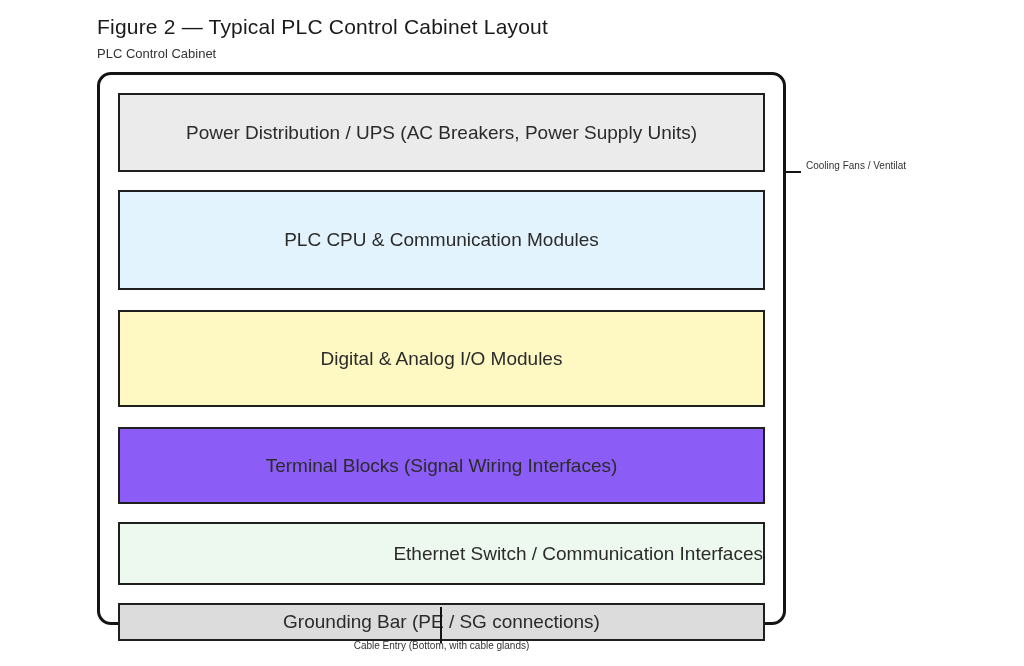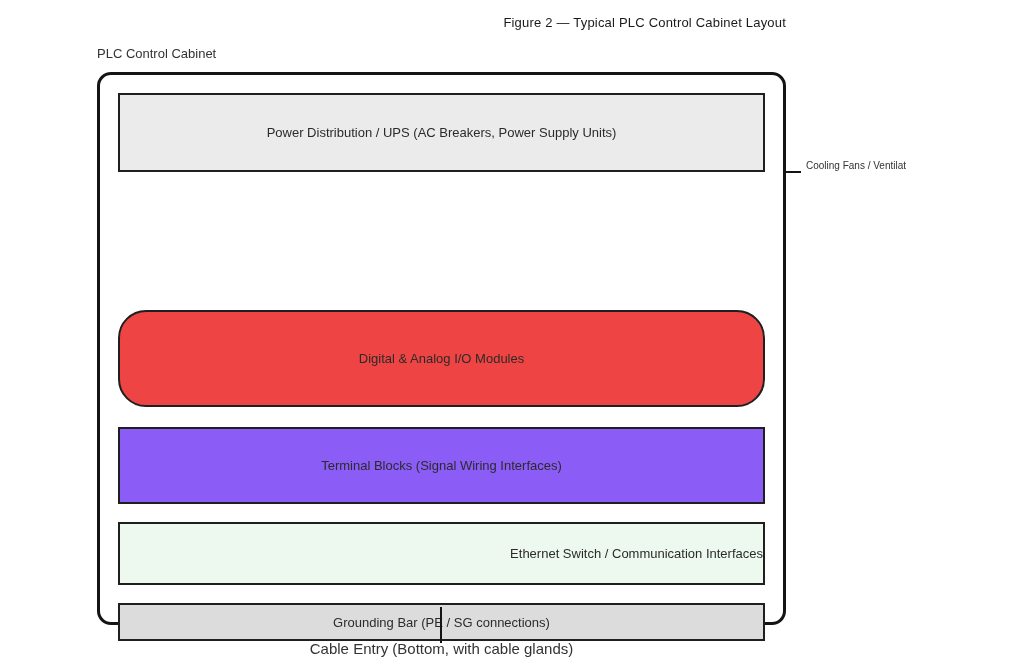--- a/index.html
+++ b/index.html
@@ -8,22 +8,22 @@
     position: relative;
     width: 1024px;
     height: 666px;
     background: #ffffff;
     font-family: "Liberation Sans", sans-serif;
     overflow: hidden;
   }
   .figure-title {
     position: absolute;
     left: 97px; top: 15px; width: 689px;
-    text-align: right;
-    font-size: 13px;
+    text-align: left;
+    font-size: 21px;
     color: #1a1a1a;
     letter-spacing: 0.2px;
   }
   .cabinet-title {
     position: absolute;
     left: 97px; top: 46px; width: 689px;
     text-align: left;
     font-size: 13px;
     color: #333333;
   }
@@ -39,21 +39,21 @@
     position: absolute;
     left: 118px;
     width: 647px;
     border: 2px solid #1f1f1f;
     display: flex;
     align-items: center;
     justify-content: center;
     z-index: 1;
   }
   .module-label {
-    font-size: 13px;
+    font-size: 19px;
     color: #2b2b2b;
     text-align: center;
   }
   .m1 { top: 93px;  height: 79px;  }
   .m2 { top: 190px; height: 100px; }
   .m3 { top: 310px; height: 97px;  }
   .m4 { top: 427px; height: 77px;  }
   .m5 { top: 522px; height: 63px;  }
   .gbar { top: 603px; height: 38px; z-index: 2; }
   .cooling-line {
@@ -73,41 +73,44 @@
     position: absolute;
     left: 440px; top: 607px;
     width: 2px; height: 36px;
     background: #141414;
     z-index: 3;
   }
   .cable-label {
     position: absolute;
     left: 97px; top: 640px; width: 689px;
     text-align: center;
-    font-size: 15px;
+    font-size: 10px;
     color: #333333;
     z-index: 1;
   }
 </style>
 </head>
 <body>
 
 <div class="page">
 
   <div class="figure-title">Figure 2 — Typical PLC Control Cabinet Layout</div>
   <div class="cabinet-title">PLC Control Cabinet</div>
 
   <div class="cabinet"></div>
 
   <div class="module m1" style="background: rgb(235, 235, 235);">
     <span class="module-label">Power Distribution / UPS (AC Breakers, Power Supply Units)</span>
   </div>
 
+  <div class="module m2" style="background: rgb(227, 243, 253);">
+    <span class="module-label">PLC CPU &amp; Communication Modules</span>
+  </div>
 
-  <div class="module m3" style="background: #ef4444; border-radius: 28px;">
+  <div class="module m3" style="background: #fef9c3;">
     <span class="module-label">Digital &amp; Analog I/O Modules</span>
   </div>
 
   <div class="module m4" style="background: #8b5cf6;">
     <span class="module-label">Terminal Blocks (Signal Wiring Interfaces)</span>
   </div>
 
   <div class="module m5" style="background: rgb(237, 249, 238); justify-content: flex-end;">
     <span class="module-label">Ethernet Switch / Communication Interfaces</span>
   </div>

